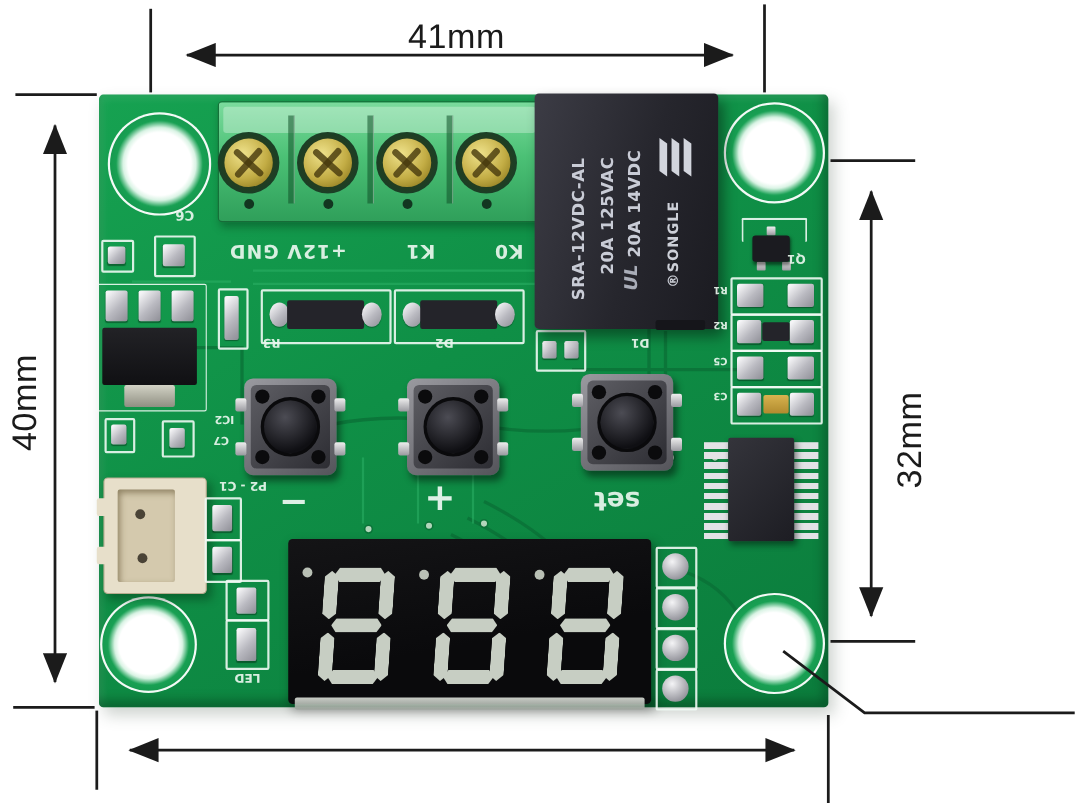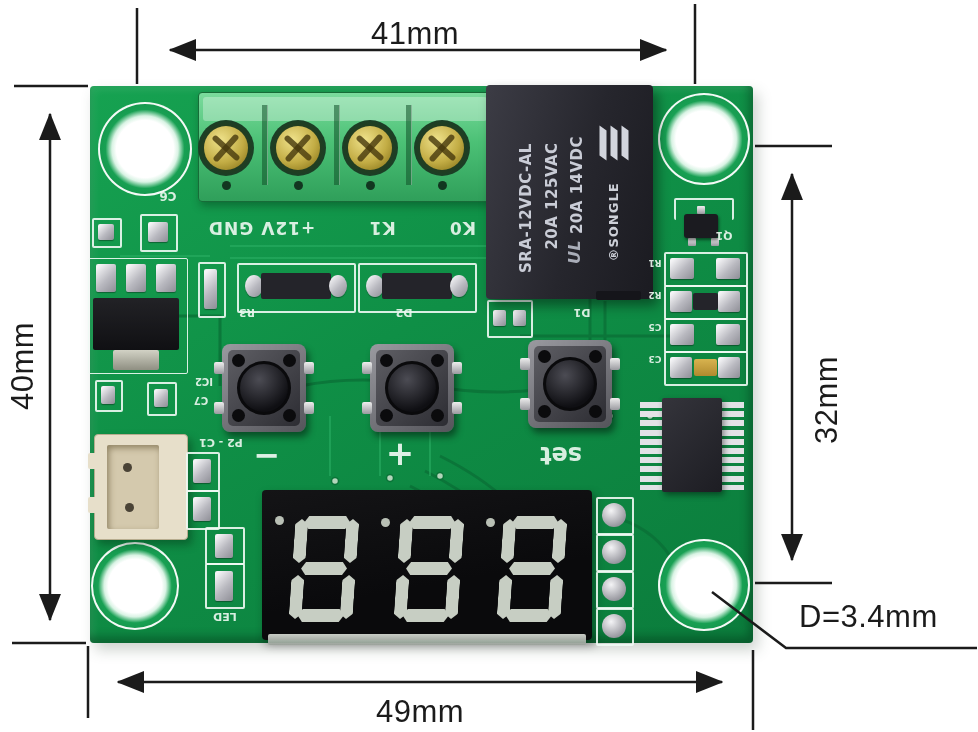--- a/index.html
+++ b/index.html
@@ -402,16 +402,14 @@
       <line x1="755" y1="146" x2="832" y2="146"></line>
       <line x1="755" y1="583" x2="832" y2="583"></line>
 
       <polyline points="712,592 786,648 977,648"></polyline>
     </g>
   </svg>
 
   <div class="dimlbl" style="left:340px;top:4px;width:150px;margin-top:12px;">41mm</div>
   <div class="dimlbl" style="left:-52px;top:348px;width:150px;transform:rotate(-90deg);">40mm</div>
   <div class="dimlbl" style="left:752px;top:382px;width:150px;transform:rotate(-90deg);">32mm</div>
-  <div class="dimlbl" style="left:345px;top:694px;width:150px;">49mm</div>
-  <div class="dimlbl" style="left:799px;top:599px;text-align:left;">D=3.4mm</div>
 
 </div>
 
 </body></html>

